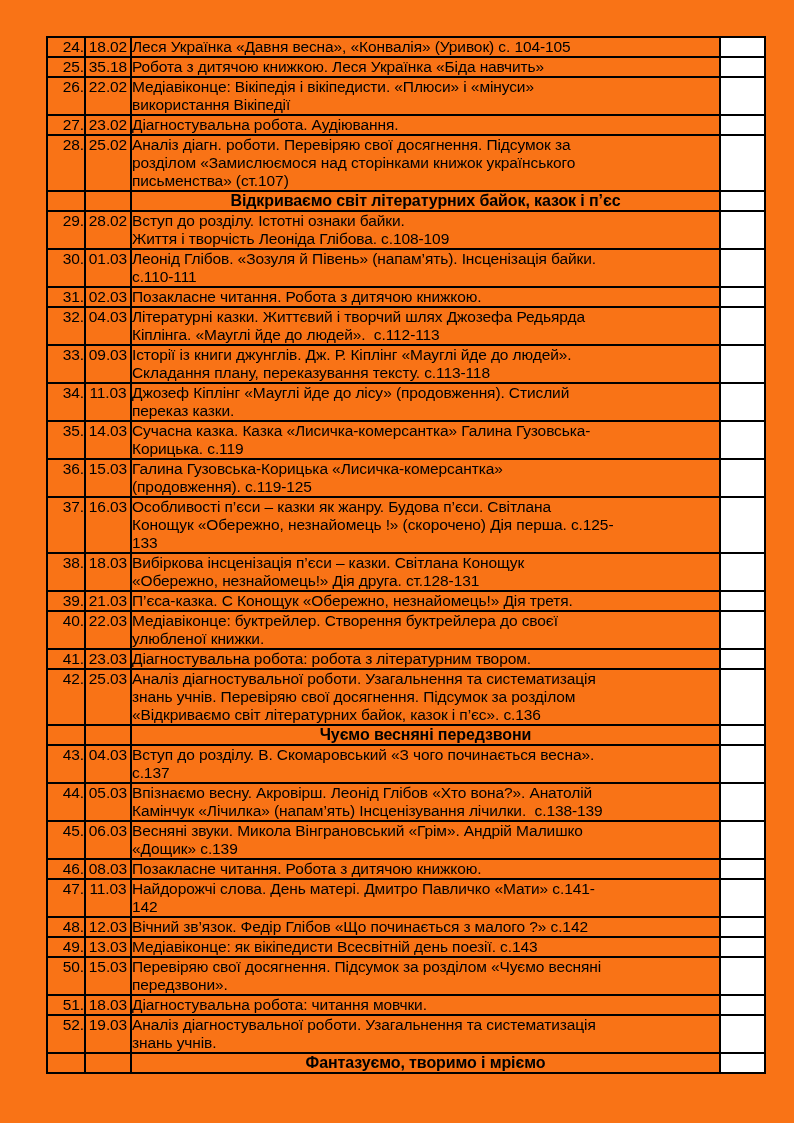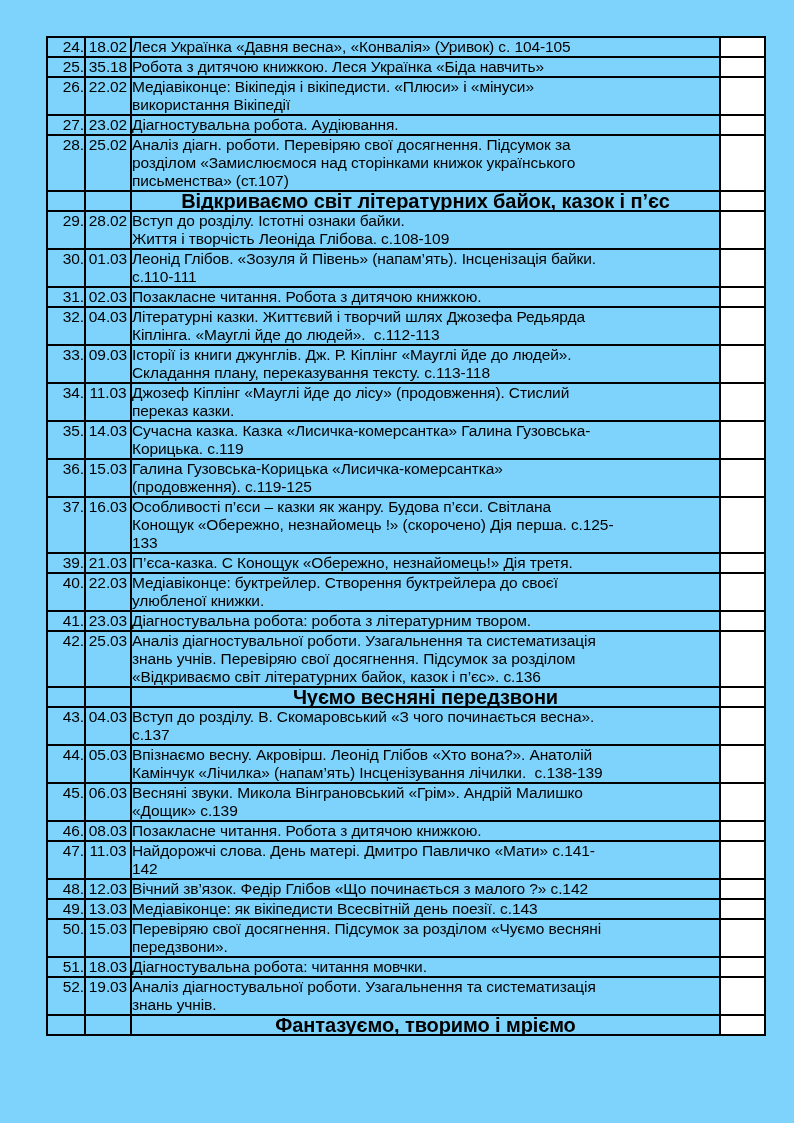--- a/index.html
+++ b/index.html
@@ -7,21 +7,21 @@
     width: 794px;
     height: 1123px;
     background: #ffffff;
     color: #000000;
     font-family: "Liberation Sans", sans-serif;
   }
   .page {
     position: relative;
     width: 794px;
     height: 1123px;
-    background: #7dd3fc;
+    background: #f97316;
     overflow: hidden;
   }
   table.plan {
     position: absolute;
     left: 46px;
     top: 36px;
     width: 718px;
     border-collapse: collapse;
     table-layout: fixed;
   }
@@ -46,21 +46,21 @@
   }
   td.topic {
     padding: 0 3px 1px 5px;
     white-space: pre-wrap;
     margin-left: 9px;
   }
   td.topic.section-title {
     font-weight: bold;
     text-align: center;
     white-space: normal;
-    font-size: 20px;
+    font-size: 16px;
   }
   td.notes { background: #ffffff; }
 </style>
 </head>
 <body>
 
 <div class="page">
   <table class="plan">
     <colgroup>
       <col style="width:38px">
@@ -165,20 +165,27 @@
         </tr>
         <tr>
           <td class="num">37.</td>
           <td class="date">16.03</td>
           <td class="topic">Особливості п’єси – казки як жанру. Будова п’єси. Світлана
 Конощук «Обережно, незнайомець !» (скорочено) Дія перша. с.125-
 133</td>
           <td class="notes"></td>
         </tr>
         <tr>
+          <td class="num">38.</td>
+          <td class="date">18.03</td>
+          <td class="topic">Вибіркова інсценізація п’єси – казки. Світлана Конощук
+«Обережно, незнайомець!» Дія друга. ст.128-131</td>
+          <td class="notes"></td>
+        </tr>
+        <tr>
           <td class="num">39.</td>
           <td class="date">21.03</td>
           <td class="topic">П’єса-казка. С Конощук «Обережно, незнайомець!» Дія третя.</td>
           <td class="notes"></td>
         </tr>
         <tr>
           <td class="num">40.</td>
           <td class="date">22.03</td>
           <td class="topic">Медіавіконце: буктрейлер. Створення буктрейлера до своєї
 улюбленої книжки.</td>

